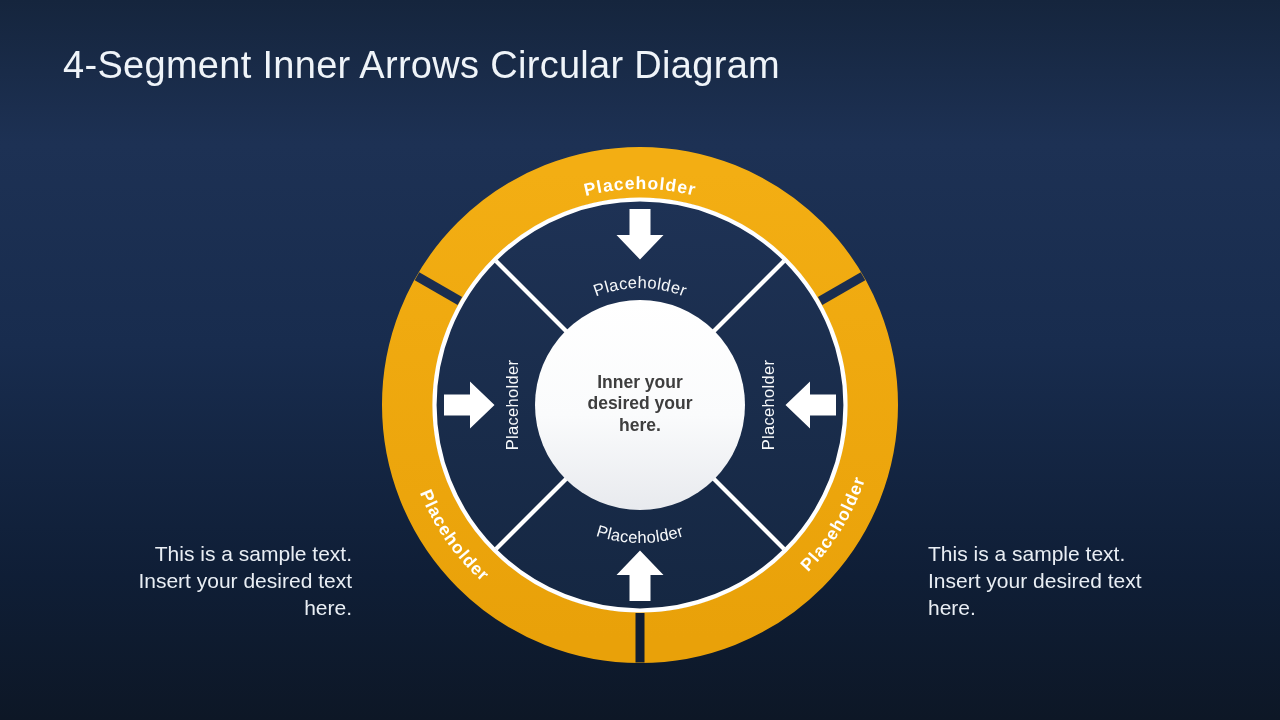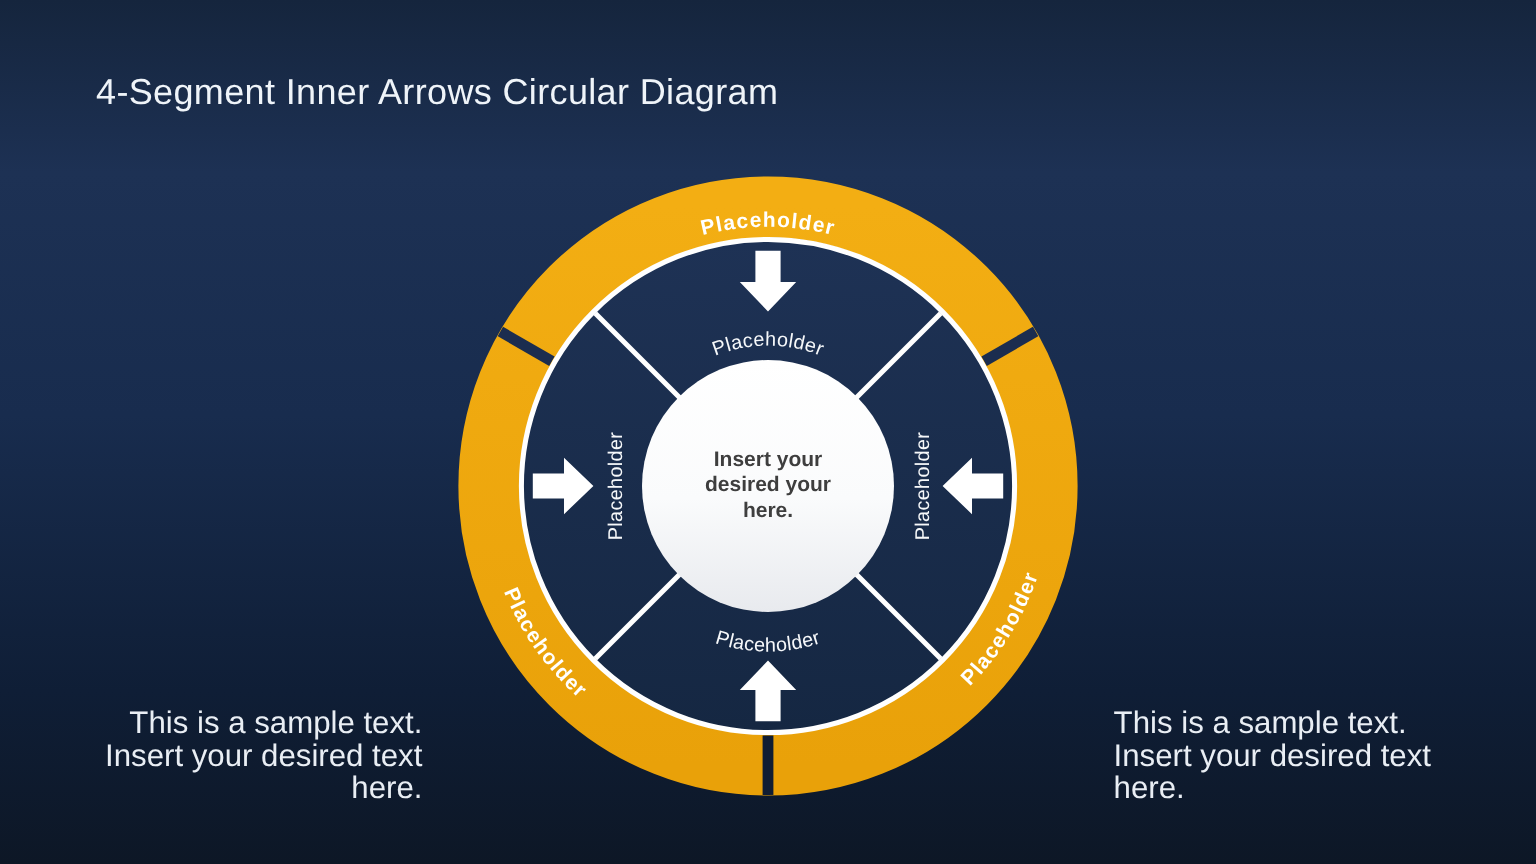--- a/index.html
+++ b/index.html
@@ -2,36 +2,36 @@
 <html><head>
 <meta charset="utf-8">
 <style>
   html,body { margin:0; padding:0; background:#000; }
   .slide {
     position:relative; width:1280px; height:720px; overflow:hidden;
     background: linear-gradient(180deg, #15253D 0%, #1D3154 20%, #182C4E 48%, #0F1E36 80%, #0D1726 100%);
     font-family:"Liberation Sans", sans-serif;
   }
   .title {
-    position:absolute; left:63px; top:44px; margin:17px;
-    font-size:30px; font-weight:400; letter-spacing:0.3px; color:#EFF4F9;
+    position:absolute; left:63px; top:44px; margin:0;
+    font-size:38px; font-weight:400; letter-spacing:0.3px; color:#EFF4F9;
   }
   .diagram { position:absolute; left:380px; top:145px; width:520px; height:520px; }
   .diagram text { font-family:"Liberation Sans", sans-serif; }
   .ring-label { font-size:17.5px; font-weight:700; fill:#FFFFFF; letter-spacing:1px; }
   .inner-label { font-size:16.5px; font-weight:400; fill:#F6F8FA; letter-spacing:0.3px; }
   .center-text {
     position:absolute; left:640px; top:404px; transform:translate(-50%,-50%);
     width:150px; text-align:center; font-size:17.5px; font-weight:700;
     color:#3E3E3E; line-height:1.22;
   }
   .center-text span, .caption span { display:block; }
   .caption {
-    position:absolute; top:589px; width:300px;
-    font-size:26px; line-height:27px; color:#E9EEF4;
+    position:absolute; top:540px; width:300px;
+    font-size:21px; line-height:27px; color:#E9EEF4;
   }
   .caption-left  { right:928px; text-align:right; }
   .caption-right { left:928px; text-align:left; }
 </style>
 </head>
 <body>
 
 <div class="slide">
 
   <h1 class="title">4-Segment Inner Arrows Circular Diagram</h1>
@@ -101,21 +101,21 @@
       <textPath href="#innerTopPath" startOffset="50%">Placeholder</textPath>
     </text>
     <text class="inner-label" text-anchor="middle">
       <textPath href="#innerBottomPath" startOffset="50%">Placeholder</textPath>
     </text>
     <text class="inner-label" text-anchor="middle" x="0" y="6" transform="translate(132 260) rotate(-90)">Placeholder</text>
     <text class="inner-label" text-anchor="middle" x="0" y="6" transform="translate(388 260) rotate(-90)">Placeholder</text>
   </svg>
 
   <div class="center-text">
-    <span>Insert your</span>
+    <span>Inner your</span>
     <span>desired your</span>
     <span>here.</span>
   </div>
 
   <div class="caption caption-left">
     <span>This is a sample text.</span>
     <span>Insert your desired text</span>
     <span>here.</span>
   </div>
   <div class="caption caption-right">

